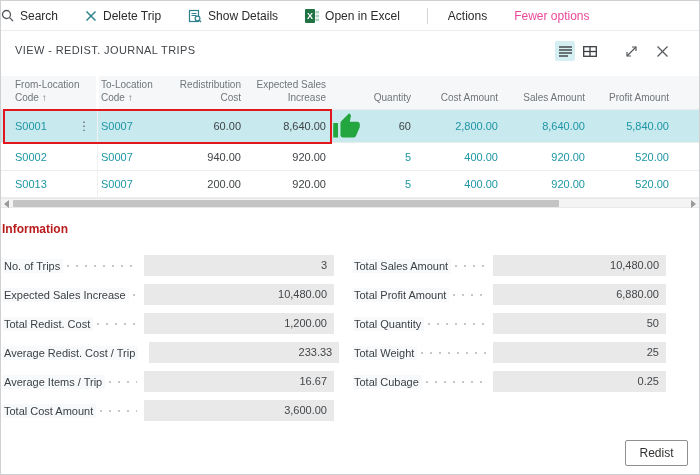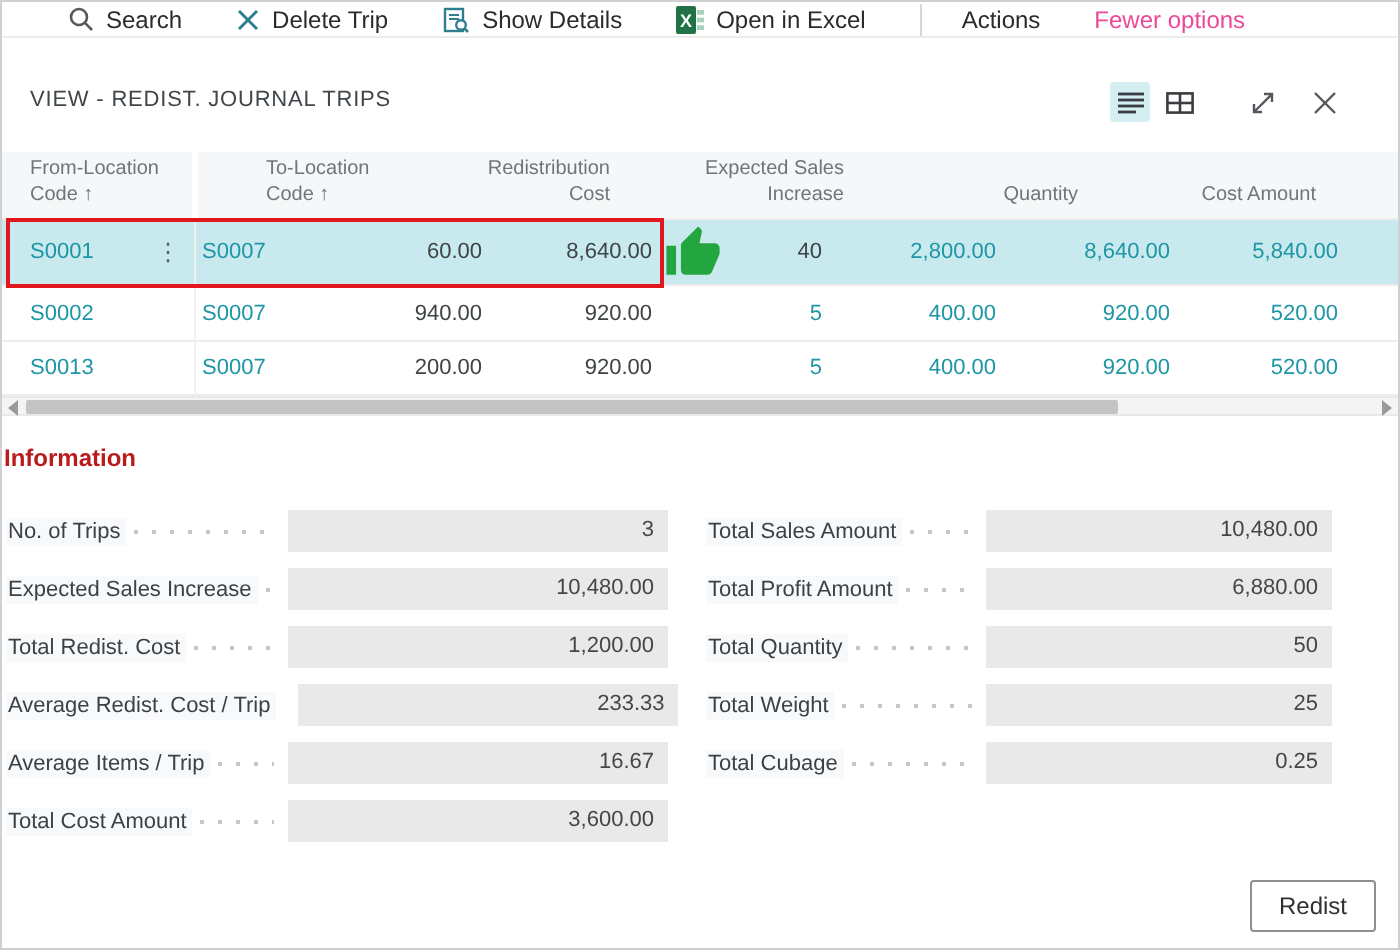--- a/index.html
+++ b/index.html
@@ -1,35 +1,35 @@
 <!DOCTYPE html>
 <html><head>
 <meta charset="utf-8">
 <style>
   * { margin:0; padding:0; box-sizing:border-box; }
   html,body { width:700px; height:475px; background:#fff; font-family:"Liberation Sans", sans-serif; }
   .dlg { position:relative; width:700px; height:475px; background:#fff; border:1px solid #cfd0d1; overflow:hidden; }
 
   
-  .toolbar { position:absolute; top:0; left:0; width:100%; height:18px; display:flex; align-items:center; padding-left:33px; border-bottom:1px solid #ececec; background:#fff; }
+  .toolbar { position:absolute; top:0; left:0; width:100%; height:30px; display:flex; align-items:center; border-bottom:1px solid #ececec; background:#fff; }
   .tb-item { display:flex; align-items:center; gap:6px; font-size:12px; color:#2b2b2b; margin-right:27px; cursor:pointer; white-space:nowrap; }
   .tb-item svg { flex:0 0 auto; }
   .tb-sep { width:1px; height:16px; background:#d6d6d6; margin:0 20px 0 0; }
   .tb-fewer { color:#ec4899; }
 
   
   .titlebar { position:absolute; top:30px; left:0; width:100%; height:38px; }
   .title { position:absolute; left:14px; top:13px; font-size:11px; letter-spacing:.4px; color:#41464b; }
   .vbtn { position:absolute; top:10px; width:20px; height:20px; display:flex; align-items:center; justify-content:center; cursor:pointer; border-radius:2px; }
   .vbtn.active { background:#d4eef2; }
 
   
   .grid { position:absolute; top:75px; left:0; width:100%; }
   .ghead, .grow { display:grid; grid-template-columns:96px 76px 76px 85px 85px 87px 87px 84px 1fr; align-items:center; }
-  .ghead { height:34px; background:#f6f7f8; align-items:end; padding-bottom:5px; color:#70757a; font-size:10px; line-height:1.25; border-bottom:1px solid #ededed;gap:32px; }
+  .ghead { height:34px; background:#f6f7f8; align-items:end; padding-bottom:5px; color:#70757a; font-size:10px; line-height:1.25; border-bottom:1px solid #ededed; }
   .grow { height:28px; font-size:11px; color:#3f4446; border-bottom:1px solid #ececec; background:#fff; }
   .grow.r1 { height:33px; background:#c8e9ed; }
   .grow.r3 { height:27px; }
   .c1 { padding-left:14px; display:flex; justify-content:space-between; align-items:center; padding-right:7px; }
   .ghead .c1 { display:block; }
   .c2 { padding-left:4px; }
   .c3,.c4,.c5,.c6,.c7,.c8 { text-align:right; padding-right:8px; }
   .lnk { color:#1e96a5; text-decoration:none; cursor:pointer; }
   .teal { color:#1e96a5; }
   .dots { color:#5a5e61; font-size:12px; letter-spacing:0; cursor:pointer; line-height:1; }
@@ -157,21 +157,21 @@
     <div class="col-line"></div>
 
     <div class="grow r1">
       <div class="c1">
         <span class="lnk">S0001</span>
         <span class="dots">⋮</span>
       </div>
       <div class="c2"><span class="lnk">S0007</span></div>
       <div class="c3">60.00</div>
       <div class="c4">8,640.00</div>
-      <div class="c5">40</div>
+      <div class="c5">60</div>
       <div class="c6 teal">2,800.00</div>
       <div class="c7 teal">8,640.00</div>
       <div class="c8 teal">5,840.00</div>
       <div></div>
     </div>
 
     <div class="grow">
       <div class="c1">
           <span class="lnk">S0002</span>
         </div>

